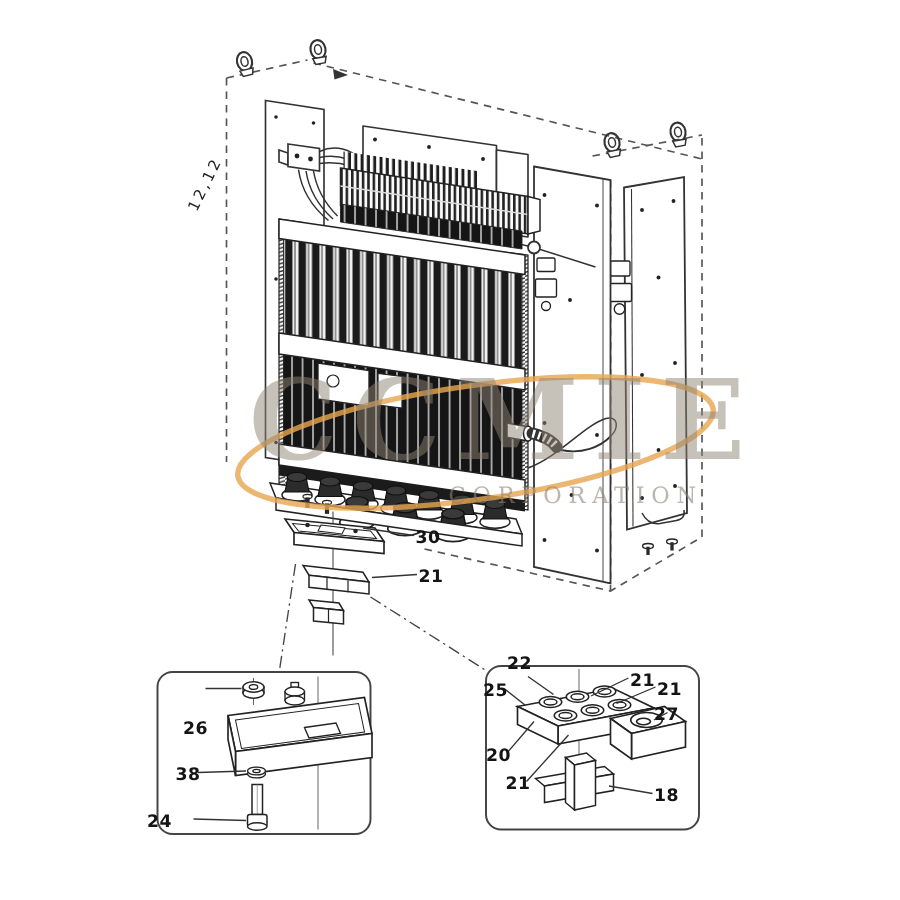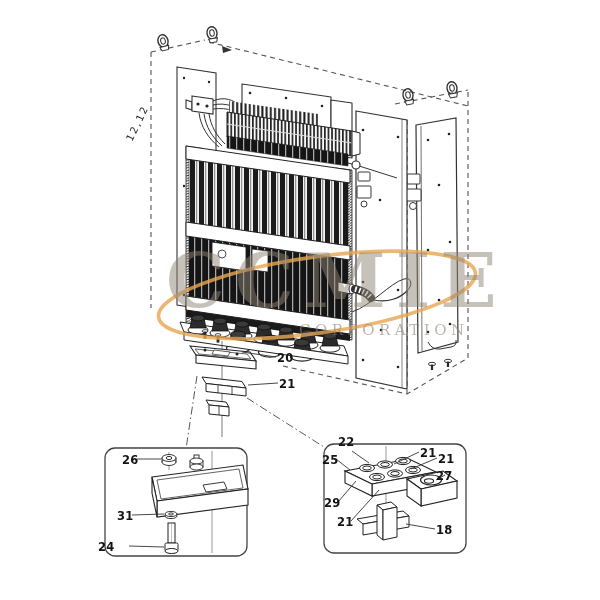--- a/index.html
+++ b/index.html
@@ -342,29 +342,29 @@
       <path d="M435,529 L406,524"></path>
     </g>
   </g>
 </svg>
 
 <div class="wm wm-sub">CORPORATION</div>
 <div class="wm wm-brand">CCMIE</div>
 
 <div class="dim-label">12,12</div>
 
-<span class="callout" style="left:277px;top:351px">20</span>
+<span class="callout" style="left:277px;top:351px">30</span>
 <span class="callout" style="left:279px;top:377px">21</span>
 
-<span class="callout" style="left:122px;top:453px">26</span>
-<span class="callout" style="left:117px;top:509px">31</span>
+<span class="callout" style="left:122px;top:478px">26</span>
+<span class="callout" style="left:117px;top:509px">38</span>
 <span class="callout" style="left:98px;top:540px">24</span>
 
 <span class="callout" style="left:338px;top:435px">22</span>
 <span class="callout" style="left:420px;top:446px">21</span>
 <span class="callout" style="left:322px;top:453px">25</span>
 <span class="callout" style="left:438px;top:452px">21</span>
 <span class="callout" style="left:436px;top:469px">27</span>
-<span class="callout" style="left:324px;top:496px">29</span>
+<span class="callout" style="left:324px;top:496px">20</span>
 <span class="callout" style="left:337px;top:515px">21</span>
 <span class="callout" style="left:436px;top:523px">18</span>
 
 </div>
 
 </body></html>

